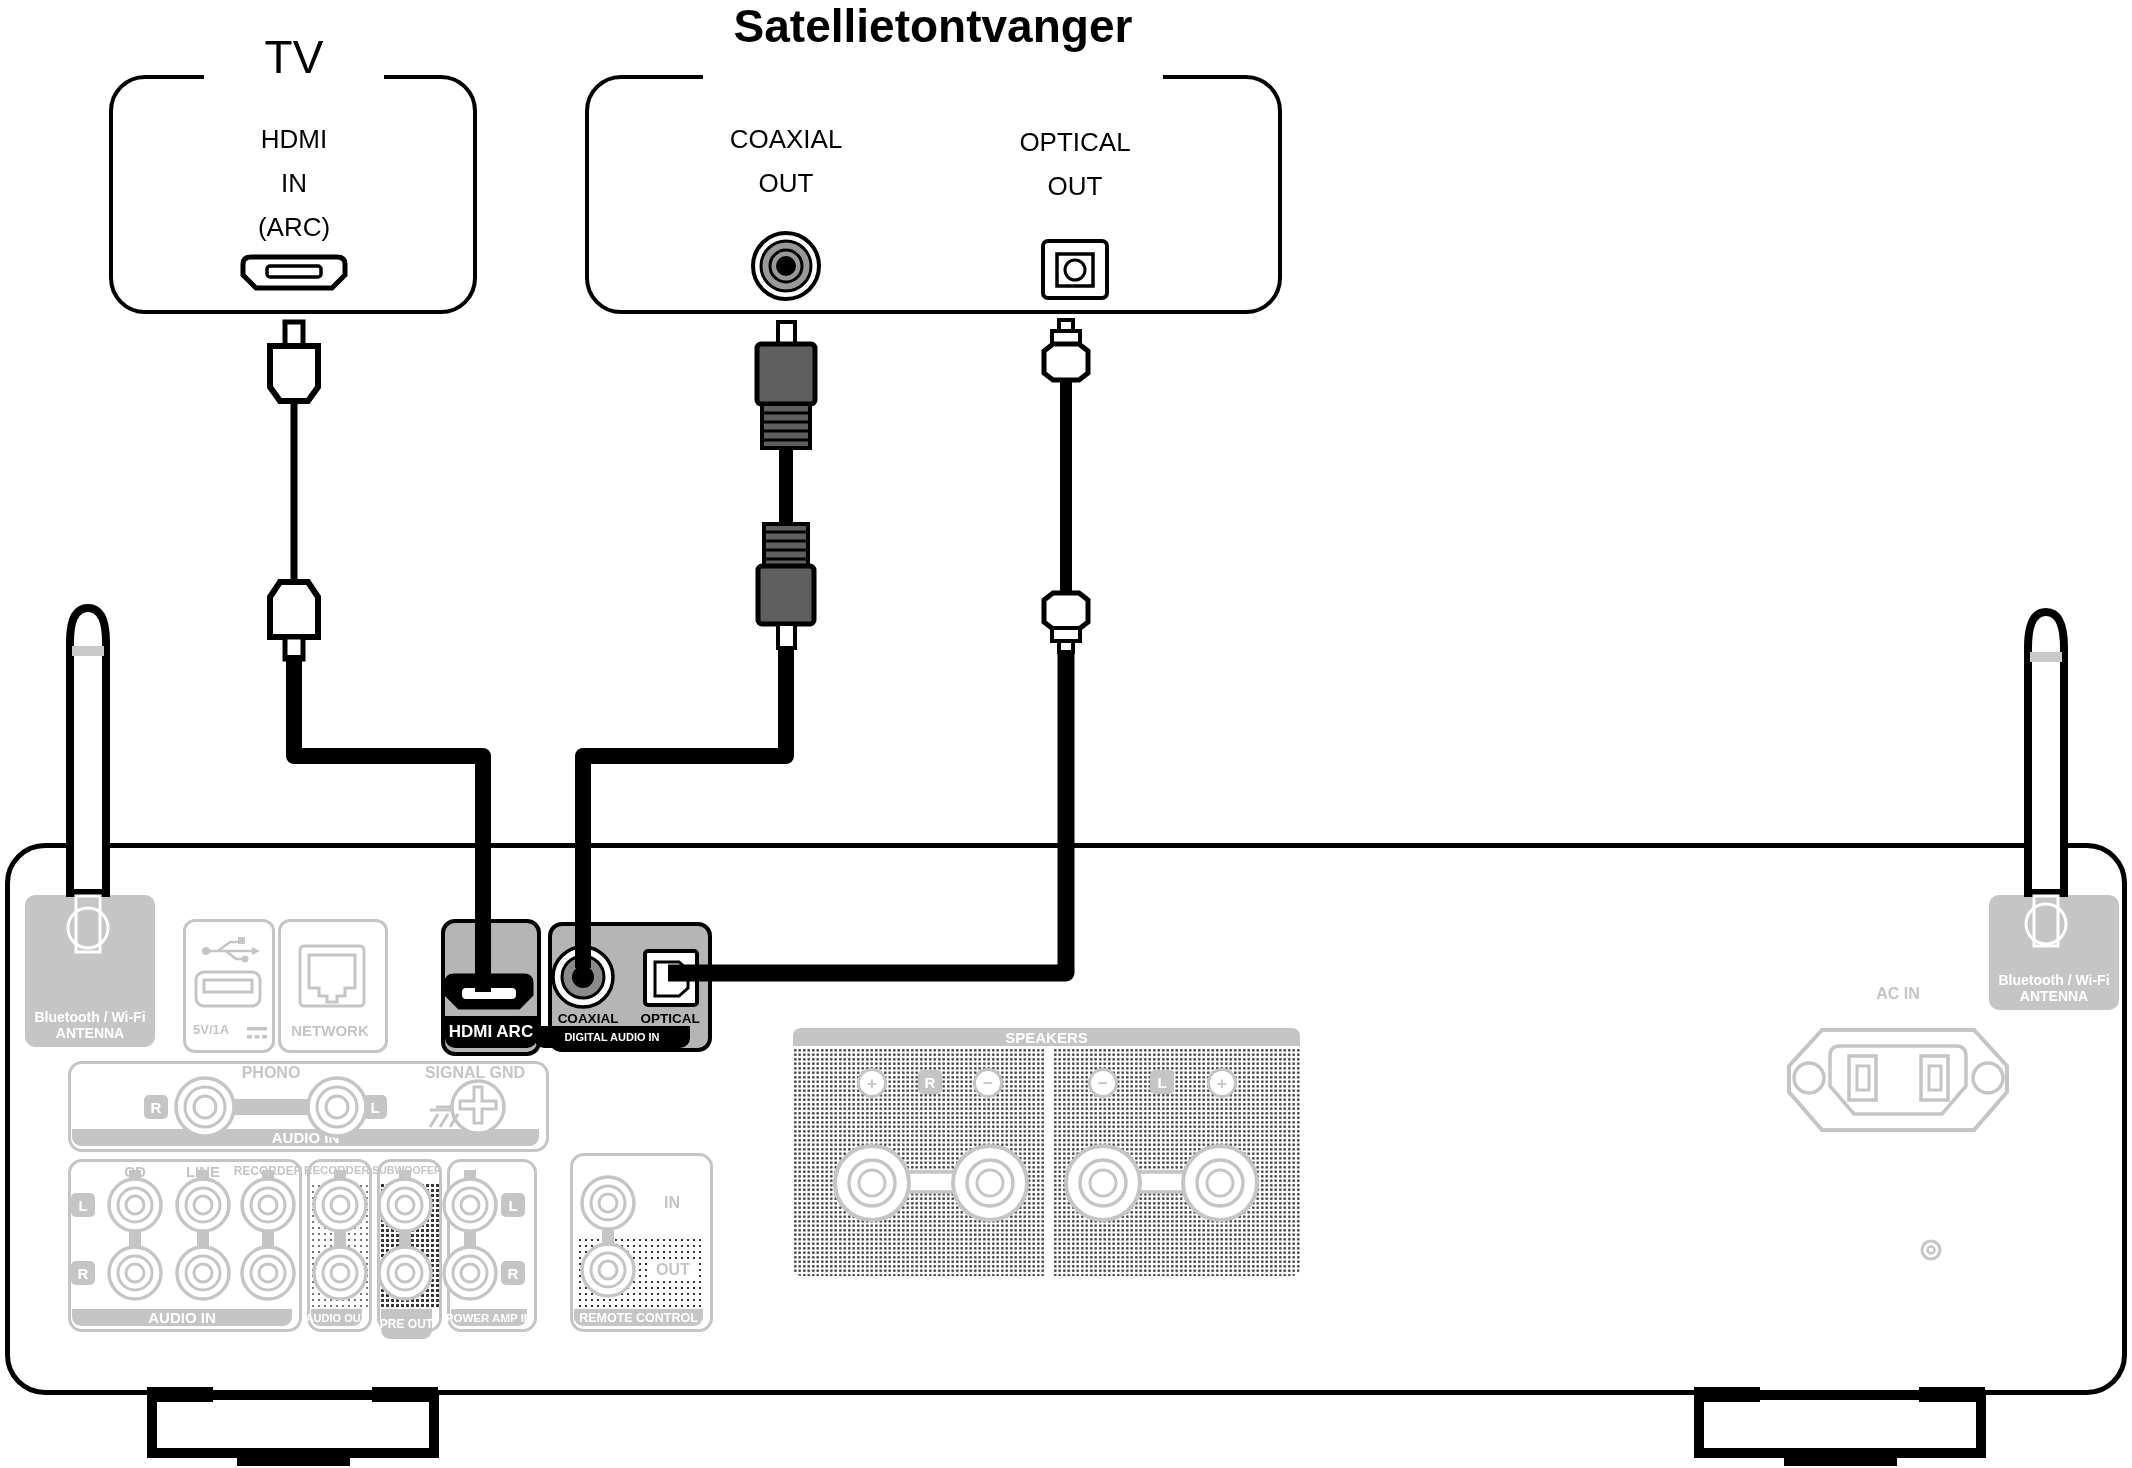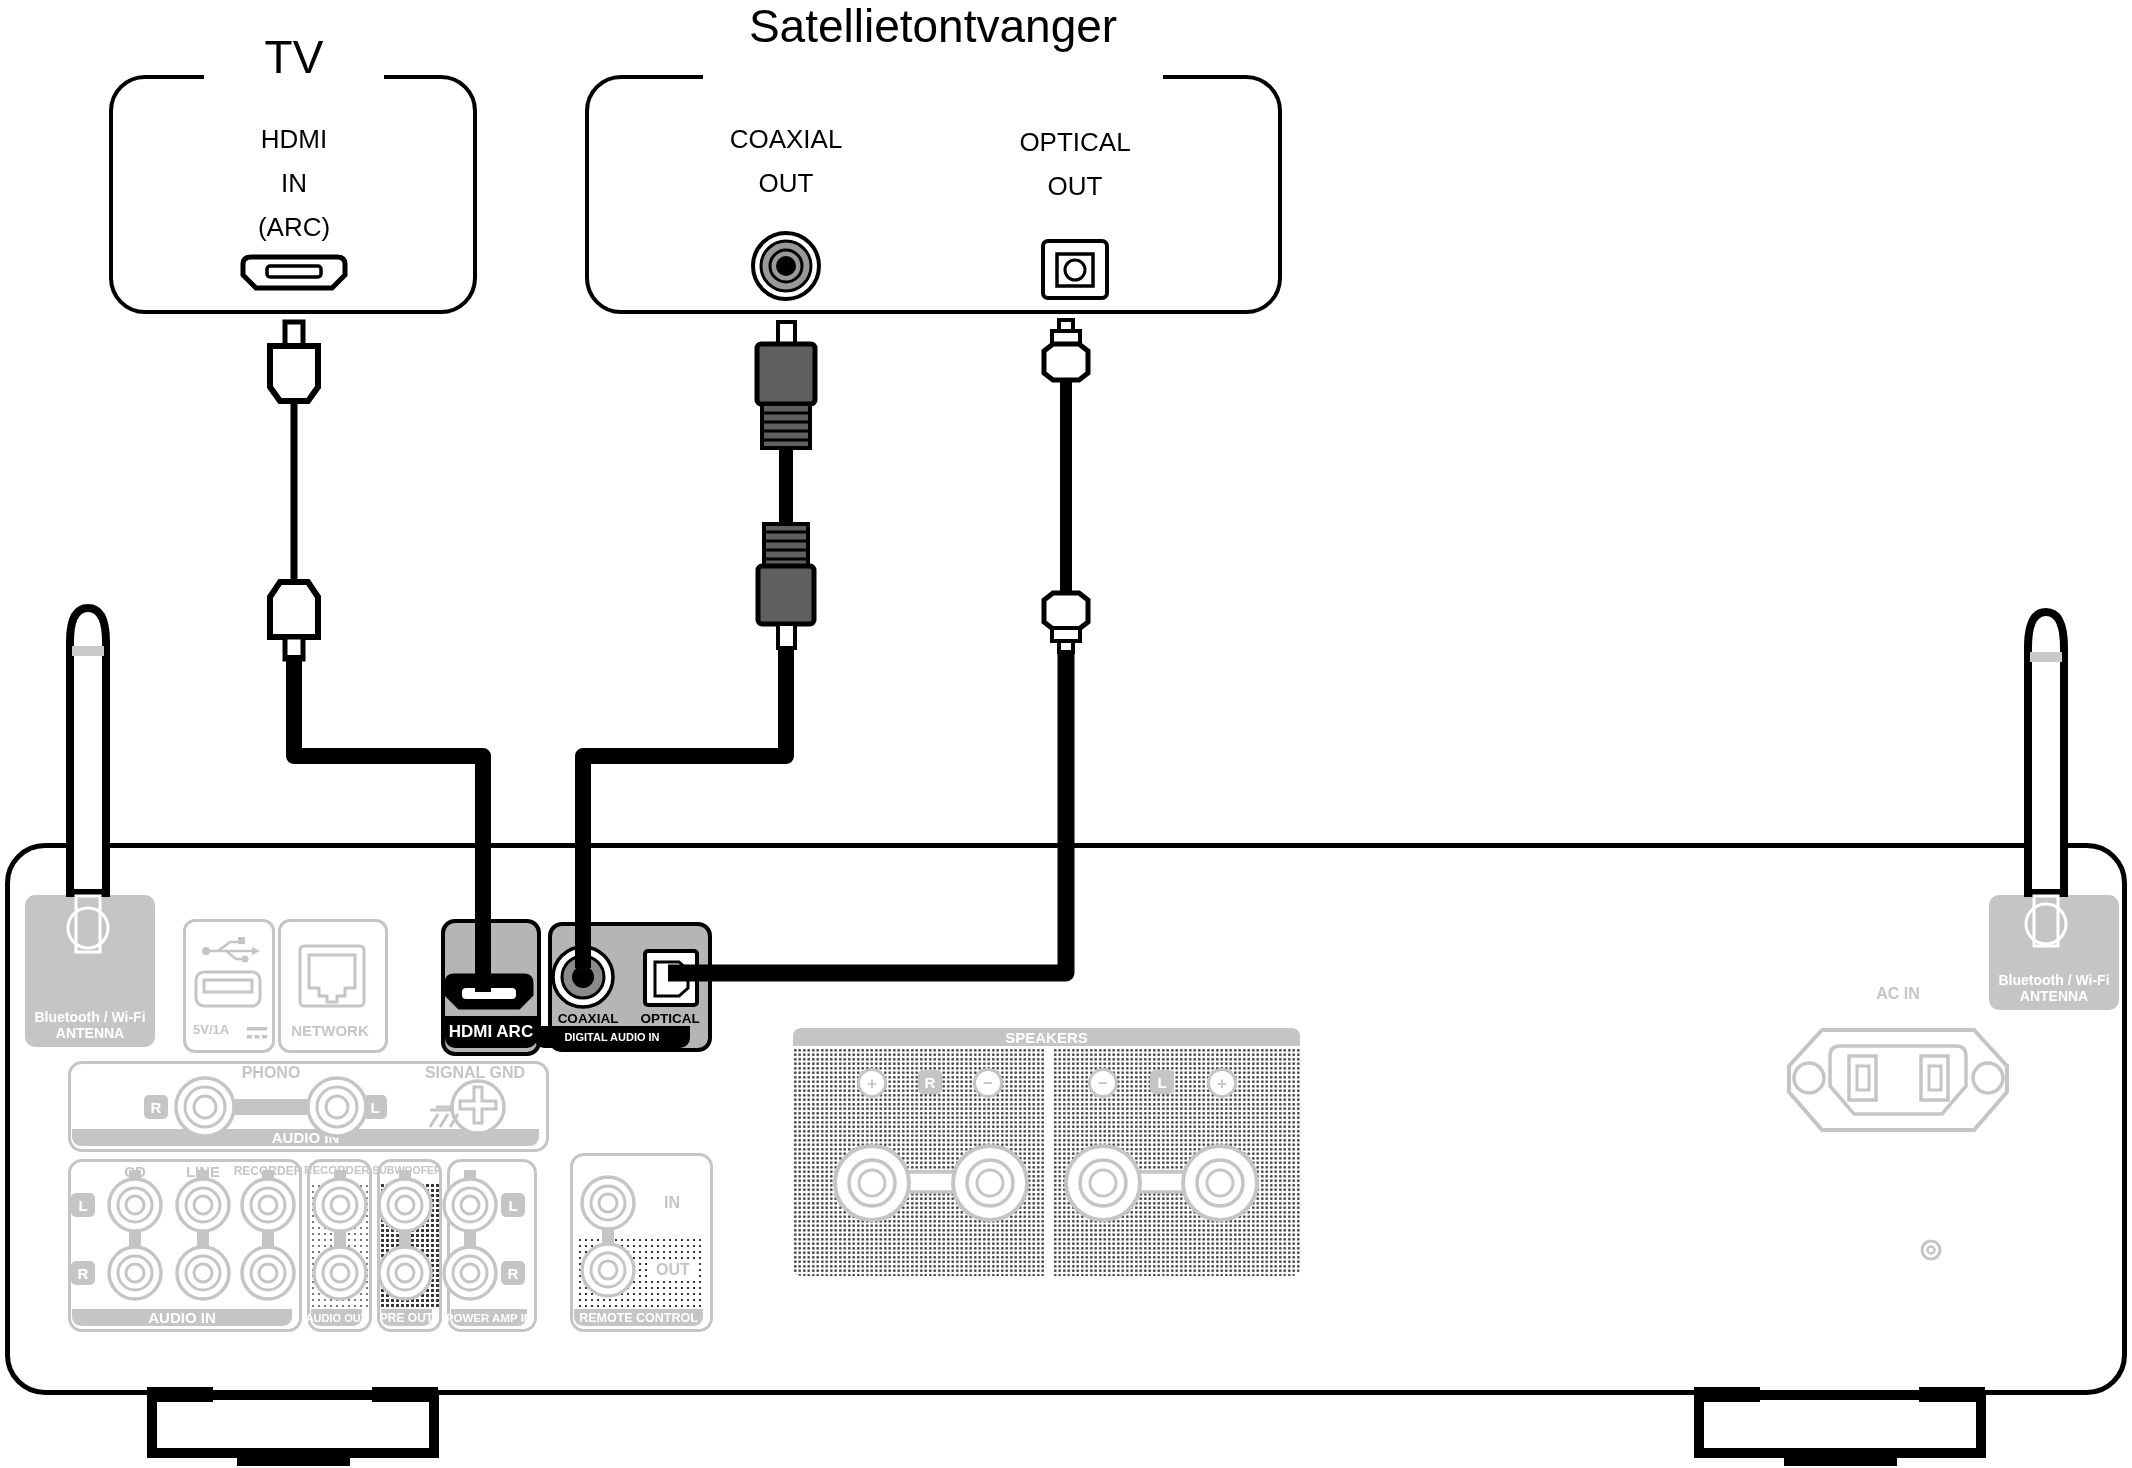--- a/index.html
+++ b/index.html
@@ -25,21 +25,21 @@
 <div id="stage">
 
   <div class="abs" style="left:109px;top:75px;width:360px;height:231px;border:4px solid #000;border-radius:36px;"></div>
   <div class="abs c" style="left:204px;top:26px;width:180px;height:62px;background:#fff;font-size:46px;">TV</div>
   <div class="abs c" style="left:194px;top:122px;width:200px;height:34px;font-size:26px;">HDMI</div>
   <div class="abs c" style="left:194px;top:166px;width:200px;height:34px;font-size:26px;">IN</div>
   <div class="abs c" style="left:194px;top:210px;width:200px;height:34px;font-size:26px;">(ARC)</div>
 
   <div class="abs" style="left:585px;top:75px;width:689px;height:231px;border:4px solid #000;border-radius:36px;"></div>
   <div class="abs" style="left:703px;top:0px;width:460px;height:106px;background:#fff;text-align:center;font-size:46px;line-height:53px;">
-    <span style="display:block;">Satellietontvanger</span>
+    <span style="display:block;font-weight:bold;">Satellietontvanger</span>
   </div>
   <div class="abs c" style="left:686px;top:122px;width:200px;height:34px;font-size:26px;">COAXIAL</div>
   <div class="abs c" style="left:686px;top:166px;width:200px;height:34px;font-size:26px;">OUT</div>
   <div class="abs c" style="left:975px;top:125px;width:200px;height:34px;font-size:26px;">OPTICAL</div>
   <div class="abs c" style="left:975px;top:169px;width:200px;height:34px;font-size:26px;">OUT</div>
 
 
   <div class="abs" style="left:5px;top:843px;width:2112px;height:542px;border:5px solid #000;border-radius:40px;background:#fff;"></div>
 
   <div class="abs" style="left:25px;top:895px;width:130px;height:152px;background:#c5c5c5;border-radius:10px;display:flex;flex-direction:column;justify-content:flex-end;padding-bottom:6px;box-sizing:border-box;">
@@ -79,21 +79,21 @@
   <div class="abs bar" style="left:72px;top:1309px;width:220px;height:17px;font-size:15px;border-radius:0 0 9px 9px;">AUDIO IN</div>
 
   <div class="abs outline-box" style="left:307px;top:1159px;width:59px;height:167px;border-radius:14px;"></div>
   <div class="abs c grayt" style="left:303px;top:1164px;width:68px;font-size:11.5px;">RECORDER</div>
   <div class="abs dots-a" style="left:310px;top:1183px;width:59px;height:126px;"></div>
   <div class="abs bar" style="left:311px;top:1309px;width:51px;height:17px;font-size:11px;border-radius:0 0 9px 9px;">AUDIO OUT</div>
 
   <div class="abs outline-box" style="left:377px;top:1159px;width:59px;height:167px;border-radius:14px;"></div>
   <div class="abs c grayt" style="left:372px;top:1164px;width:70px;font-size:10.5px;">SUBWOOFER</div>
   <div class="abs dots-b" style="left:380px;top:1183px;width:59px;height:126px;"></div>
-  <div class="abs bar" style="left:381px;top:1309px;width:51px;height:17px;font-size:12px;border-radius:0 0 9px 9px;">PRE OUT</div>
+  <div class="abs bar" style="left:381px;top:1309px;width:51px;height:30px;font-size:12px;border-radius:0 0 9px 9px;">PRE OUT</div>
 
   <div class="abs outline-box" style="left:447px;top:1159px;width:84px;height:167px;border-radius:14px;"></div>
   <div class="abs bar" style="left:451px;top:1309px;width:76px;height:17px;font-size:11.5px;border-radius:0 0 9px 9px;">POWER AMP IN</div>
 
   <div class="abs marker" style="left:71px;top:1193px;width:24px;height:24px;">L</div>
   <div class="abs marker" style="left:71px;top:1261px;width:24px;height:24px;">R</div>
   <div class="abs marker" style="left:501px;top:1193px;width:24px;height:24px;">L</div>
   <div class="abs marker" style="left:501px;top:1261px;width:24px;height:24px;">R</div>
 
   <div class="abs outline-box" style="left:570px;top:1153px;width:137px;height:173px;border-radius:14px;"></div>

